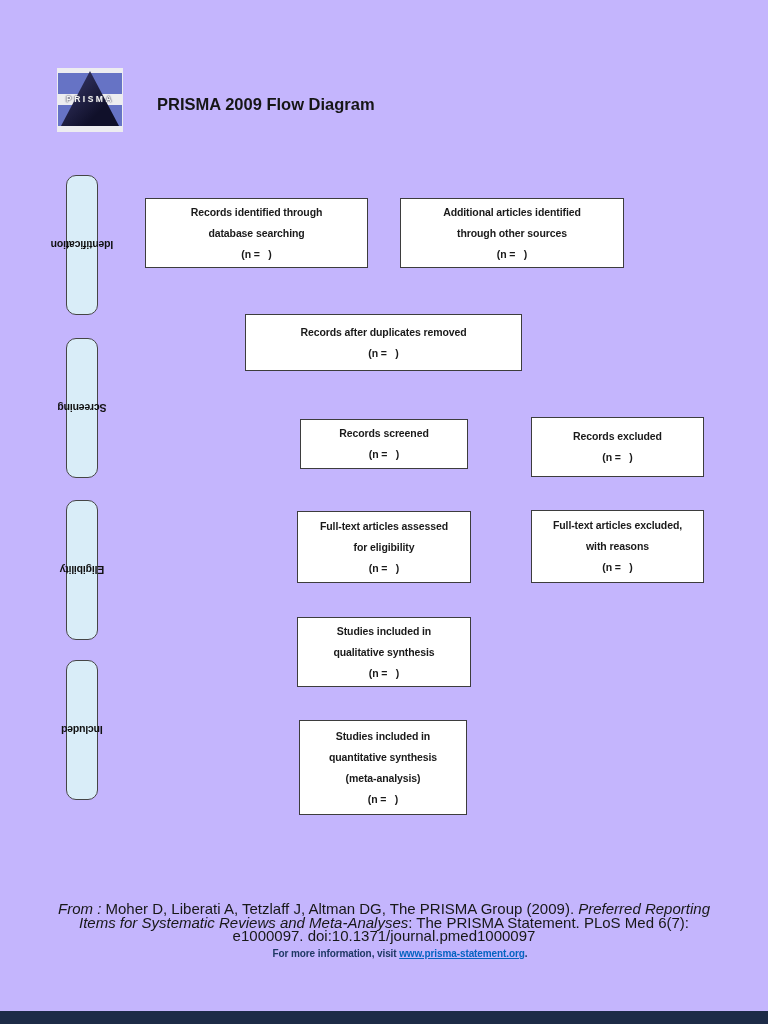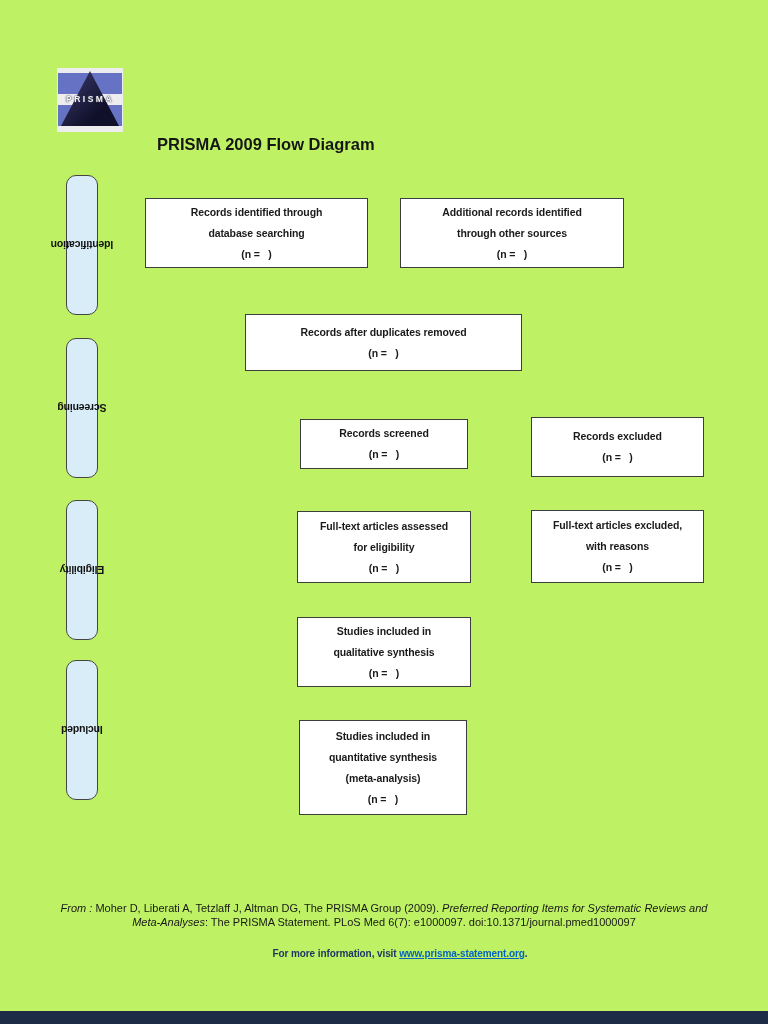--- a/index.html
+++ b/index.html
@@ -1,31 +1,31 @@
 <!DOCTYPE html>
 <html><head>
 <meta charset="utf-8">
 <style>
   html,body{margin:0;padding:0;background:#ffffff;}
   #page{
-    position:relative;width:768px;height:1024px;background:#bef264;overflow:hidden;
+    position:relative;width:768px;height:1024px;background:#c4b5fd;overflow:hidden;
     font-family:"Liberation Sans",sans-serif;color:#1a1a1a;
   }
   
   .logo{position:absolute;left:57px;top:68px;width:66px;height:64px;background:#ededf0;}
   .logo-bar{position:absolute;left:1px;right:1px;background:#6673c5;}
   .logo-bar.top{top:5px;height:21px;}
   .logo-bar.bot{top:37px;height:21px;}
   .logo-tri{position:absolute;left:4px;top:3px;width:58px;height:55px;
     background:linear-gradient(135deg,#3e3e72 0%,#10102a 70%);
     clip-path:polygon(50% 0,100% 100%,0 100%);}
   .logo-text{position:absolute;left:0;top:26px;width:100%;text-align:center;
     font-size:8.5px;font-weight:bold;letter-spacing:2.5px;color:#f2f2f2;
     text-shadow:0 0 2px #44446a,0 0 1px #333;}
-  .title{position:absolute;left:157px;top:95px;font-size:16.5px;font-weight:bold;color:#161616;margin-top:40px;}
+  .title{position:absolute;left:157px;top:95px;font-size:16.5px;font-weight:bold;color:#161616;}
   
   .stage-box{position:absolute;left:66px;width:32px;height:140px;background:#d9edf8;
     border:1.3px solid #454545;border-radius:10px;box-sizing:border-box;}
   .s0{top:175px}.s1{top:338px}.s2{top:500px}.s3{top:660px}
   .stage-label{position:absolute;left:82px;transform:translate(-50%,-50%) rotate(180deg);
     font-size:10.5px;font-weight:bold;letter-spacing:-0.2px;color:#111;white-space:nowrap;}
   .l0{top:245px}.l1{top:408px}.l2{top:570px}.l3{top:730px}
   
   .box{position:absolute;background:#fff;border:1.5px solid #3d3d3d;box-sizing:border-box;
     display:flex;flex-direction:column;justify-content:center;align-items:center;
@@ -36,21 +36,21 @@
   .b1{left:400px;top:198px;width:224px;height:70px}
   .b2{left:245px;top:314px;width:277px;height:57px}
   .b3{left:300px;top:419px;width:168px;height:50px}
   .b4{left:531px;top:417px;width:173px;height:60px}
   .b5{left:297px;top:511px;width:174px;height:72px}
   .b6{left:531px;top:510px;width:173px;height:73px}
   .b7{left:297px;top:617px;width:174px;height:70px}
   .b8{left:299px;top:720px;width:168px;height:95px}
   
   .citation{position:absolute;left:50%;top:902px;transform:translateX(-50%);
-    width:652px;text-align:center;font-size:11px;line-height:13.5px;color:#181818;}
+    width:652px;text-align:center;font-size:15px;line-height:13.5px;color:#181818;}
   .citation .it{font-style:italic;}
   .info-line{position:absolute;left:0;top:948px;width:100%;text-align:center;
     font-size:10px;font-weight:bold;color:#1f3864;letter-spacing:-0.1px;margin-left:16px;}
   .info-line a{color:#0563c1;text-decoration:underline;}
   .bottom-bar{position:absolute;left:0;top:1011px;width:768px;height:13px;background:#1d2b47;}
 </style>
 </head>
 <body>
 
 <div id="page">
@@ -71,21 +71,21 @@
   <div class="stage-label l2">Eligibility</div>
   <div class="stage-box s3"></div>
   <div class="stage-label l3">Included</div>
 
   <div class="box b0">
     <span class="box-line">Records identified through</span>
     <span class="box-line">database searching</span>
     <span class="box-line">(n =   )</span>
   </div>
   <div class="box b1">
-    <span class="box-line">Additional records identified</span>
+    <span class="box-line">Additional articles identified</span>
     <span class="box-line">through other sources</span>
     <span class="box-line">(n =   )</span>
   </div>
   <div class="box b2">
     <span class="box-line">Records after duplicates removed</span>
     <span class="box-line">(n =   )</span>
   </div>
   <div class="box b3">
     <span class="box-line">Records screened</span>
     <span class="box-line">(n =   )</span>

